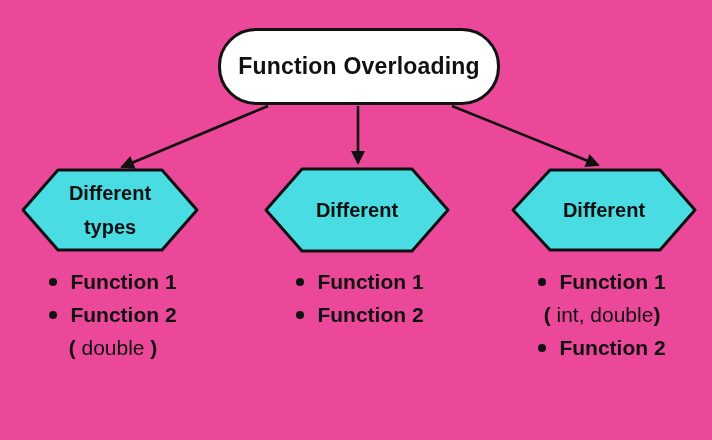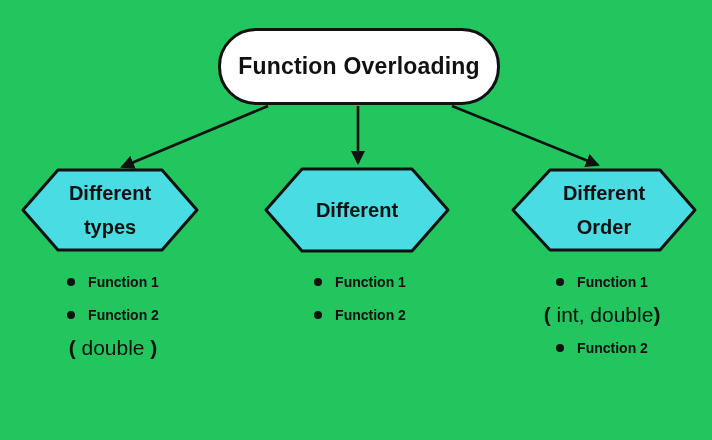--- a/index.html
+++ b/index.html
@@ -6,21 +6,21 @@
     margin: 0;
     padding: 0;
     background: #ffffff;
     font-family: "Liberation Sans", "DejaVu Sans", sans-serif;
     color: #111111;
   }
   .canvas {
     position: relative;
     width: 712px;
     height: 440px;
-    background: #22c55e;
+    background: #ec4899;
     overflow: hidden;
   }
   .wires {
     position: absolute;
     left: 0; top: 0;
     width: 712px; height: 440px;
   }
   .root-node {
     position: absolute;
     left: 218px; top: 28px;
@@ -60,21 +60,21 @@
   .fn-list.c1 { left: 8px;   width: 210px; }
   .fn-list.c2 { left: 250px; width: 220px; }
   .fn-list.c3 { left: 492px; width: 220px; }
 
   .fn-line {
     display: flex;
     align-items: center;
     justify-content: center;
     gap: 13px;
     height: 33px;
-    font-size: 14px;
+    font-size: 21px;
     font-weight: bold;
   }
   .dot {
     width: 8px; height: 8px;
     border-radius: 50%;
     background: #111111;
     flex: 0 0 auto;
   }
   .param-line {
     height: 33px;
@@ -112,21 +112,20 @@
 
   <div class="hex-label l">
     <span>Different</span>
     <span>types</span>
   </div>
   <div class="hex-label m">
     <span>Different</span>
   </div>
   <div class="hex-label r">
     <span>Different</span>
-    <span>Order</span>
   </div>
 
   <div class="fn-list c1">
     <div class="fn-line">
       <span class="dot"></span>
       <span>Function 1</span>
     </div>
     <div class="fn-line">
       <span class="dot"></span>
       <span>Function 2</span>

